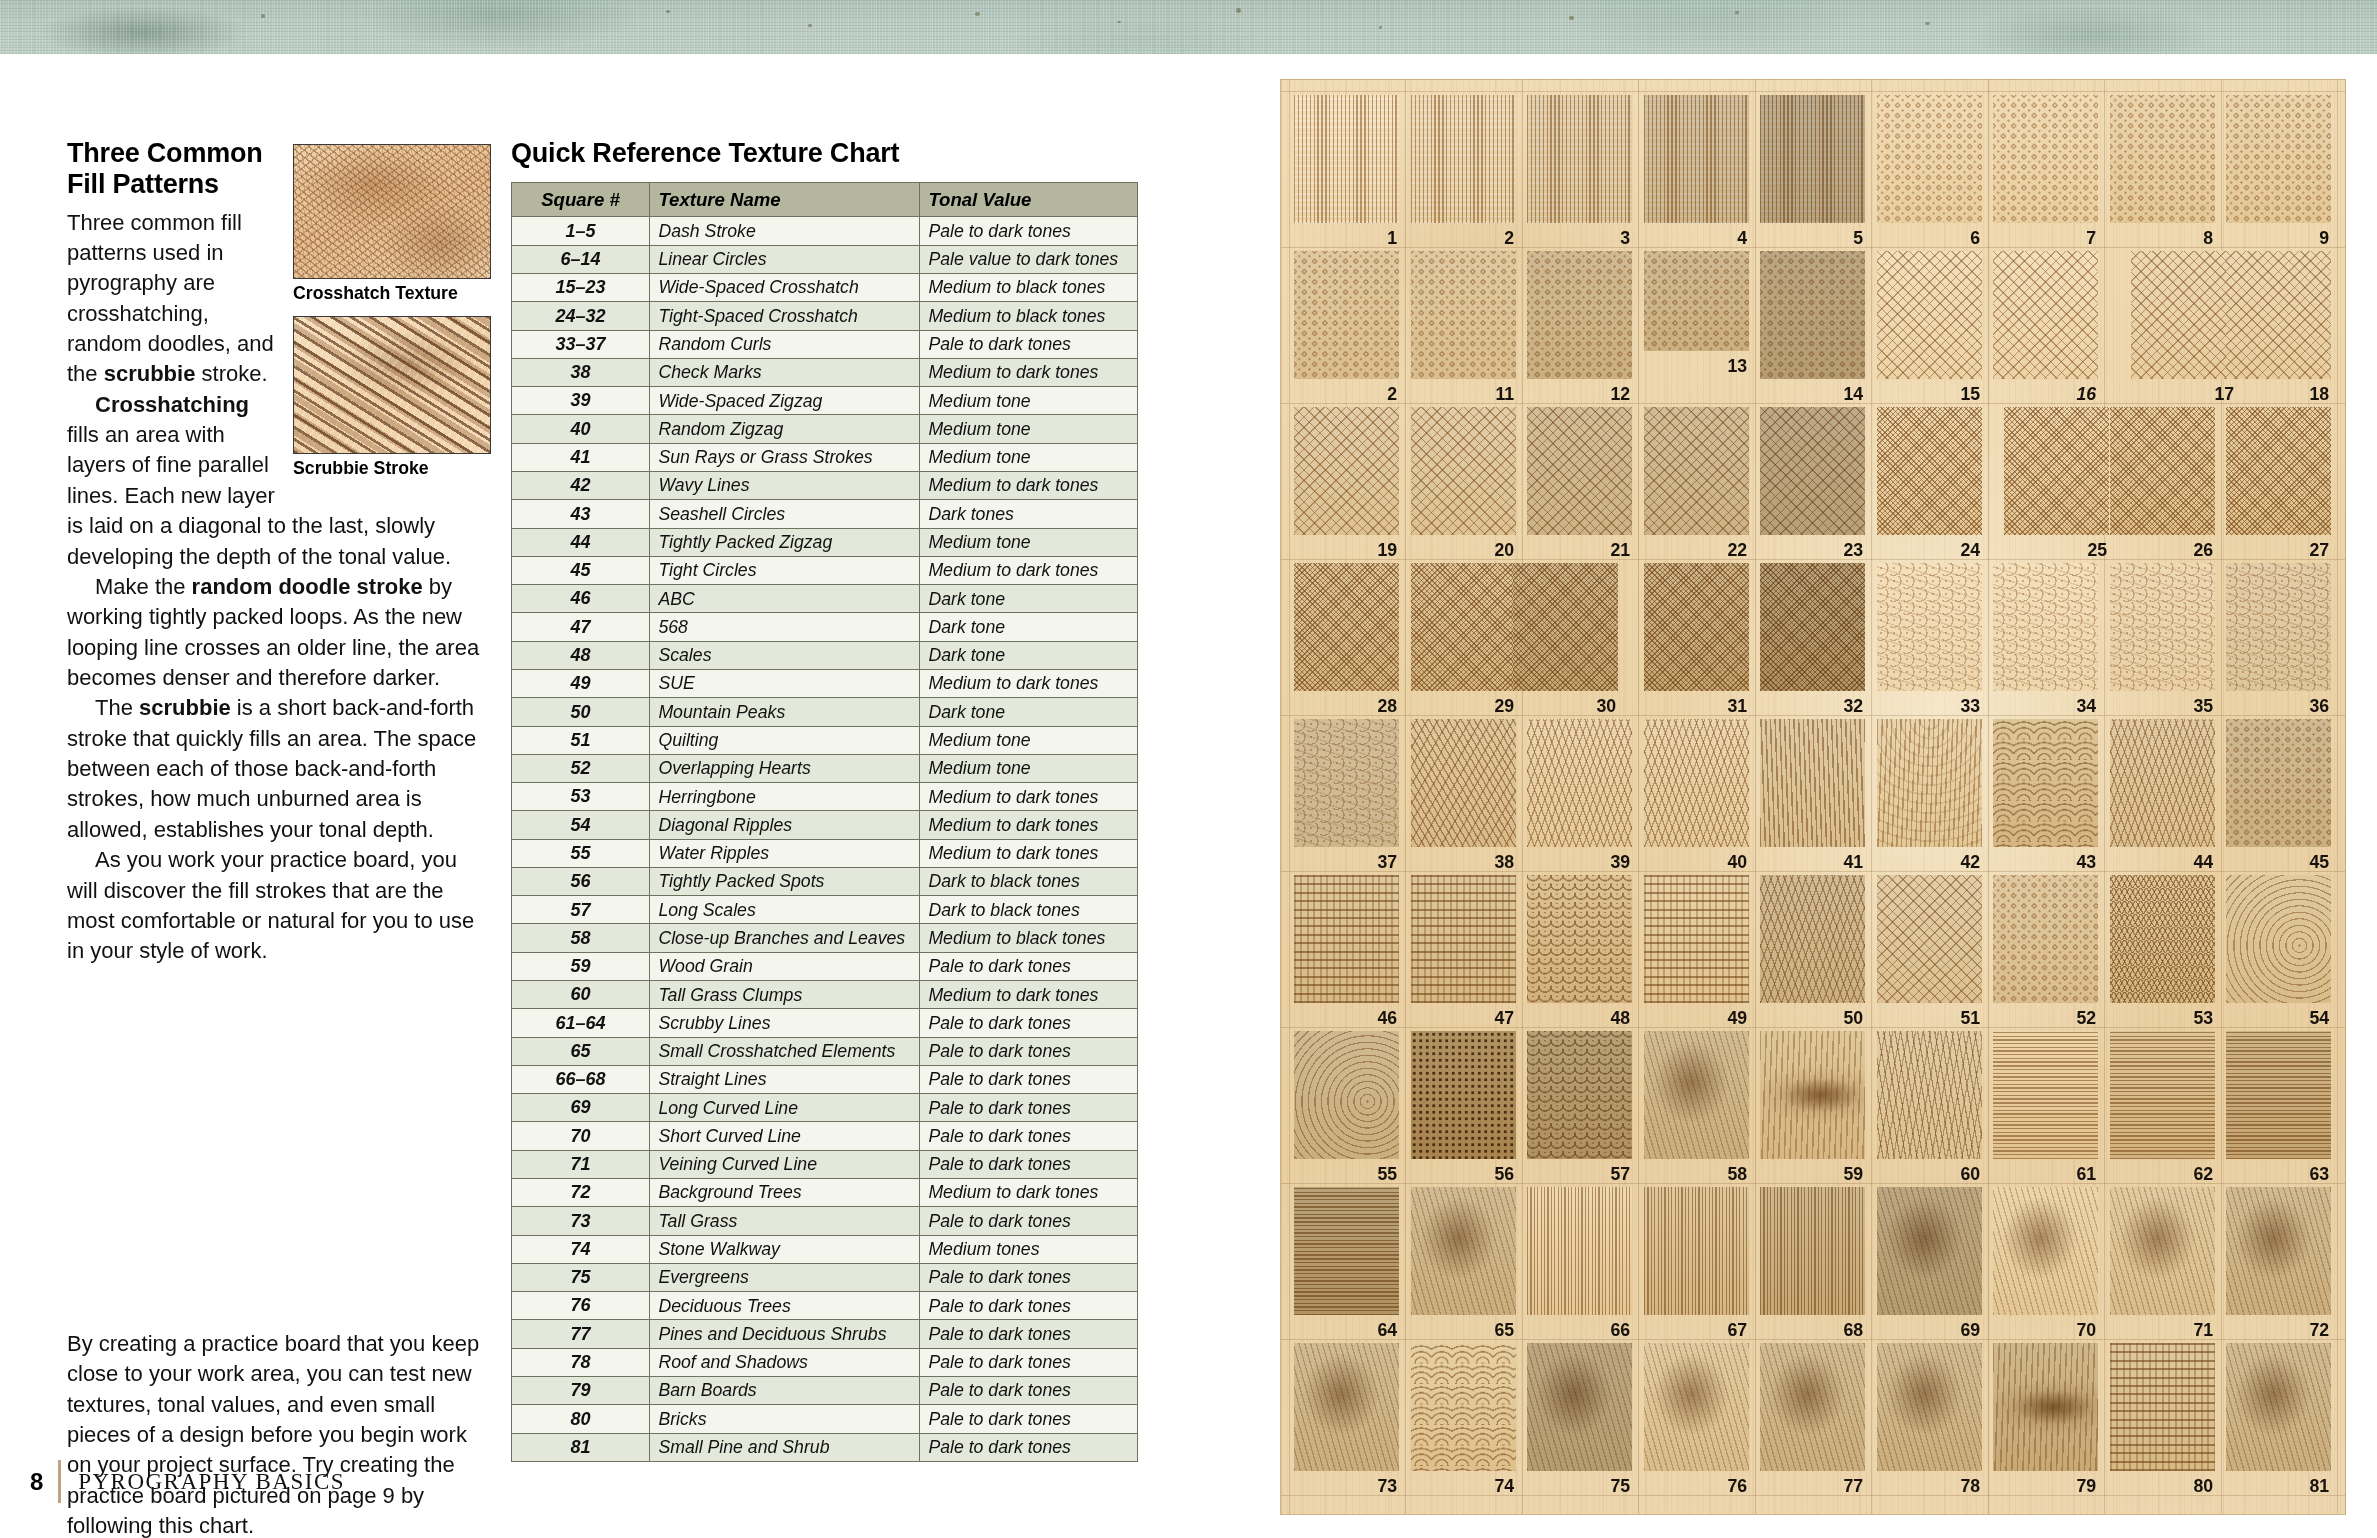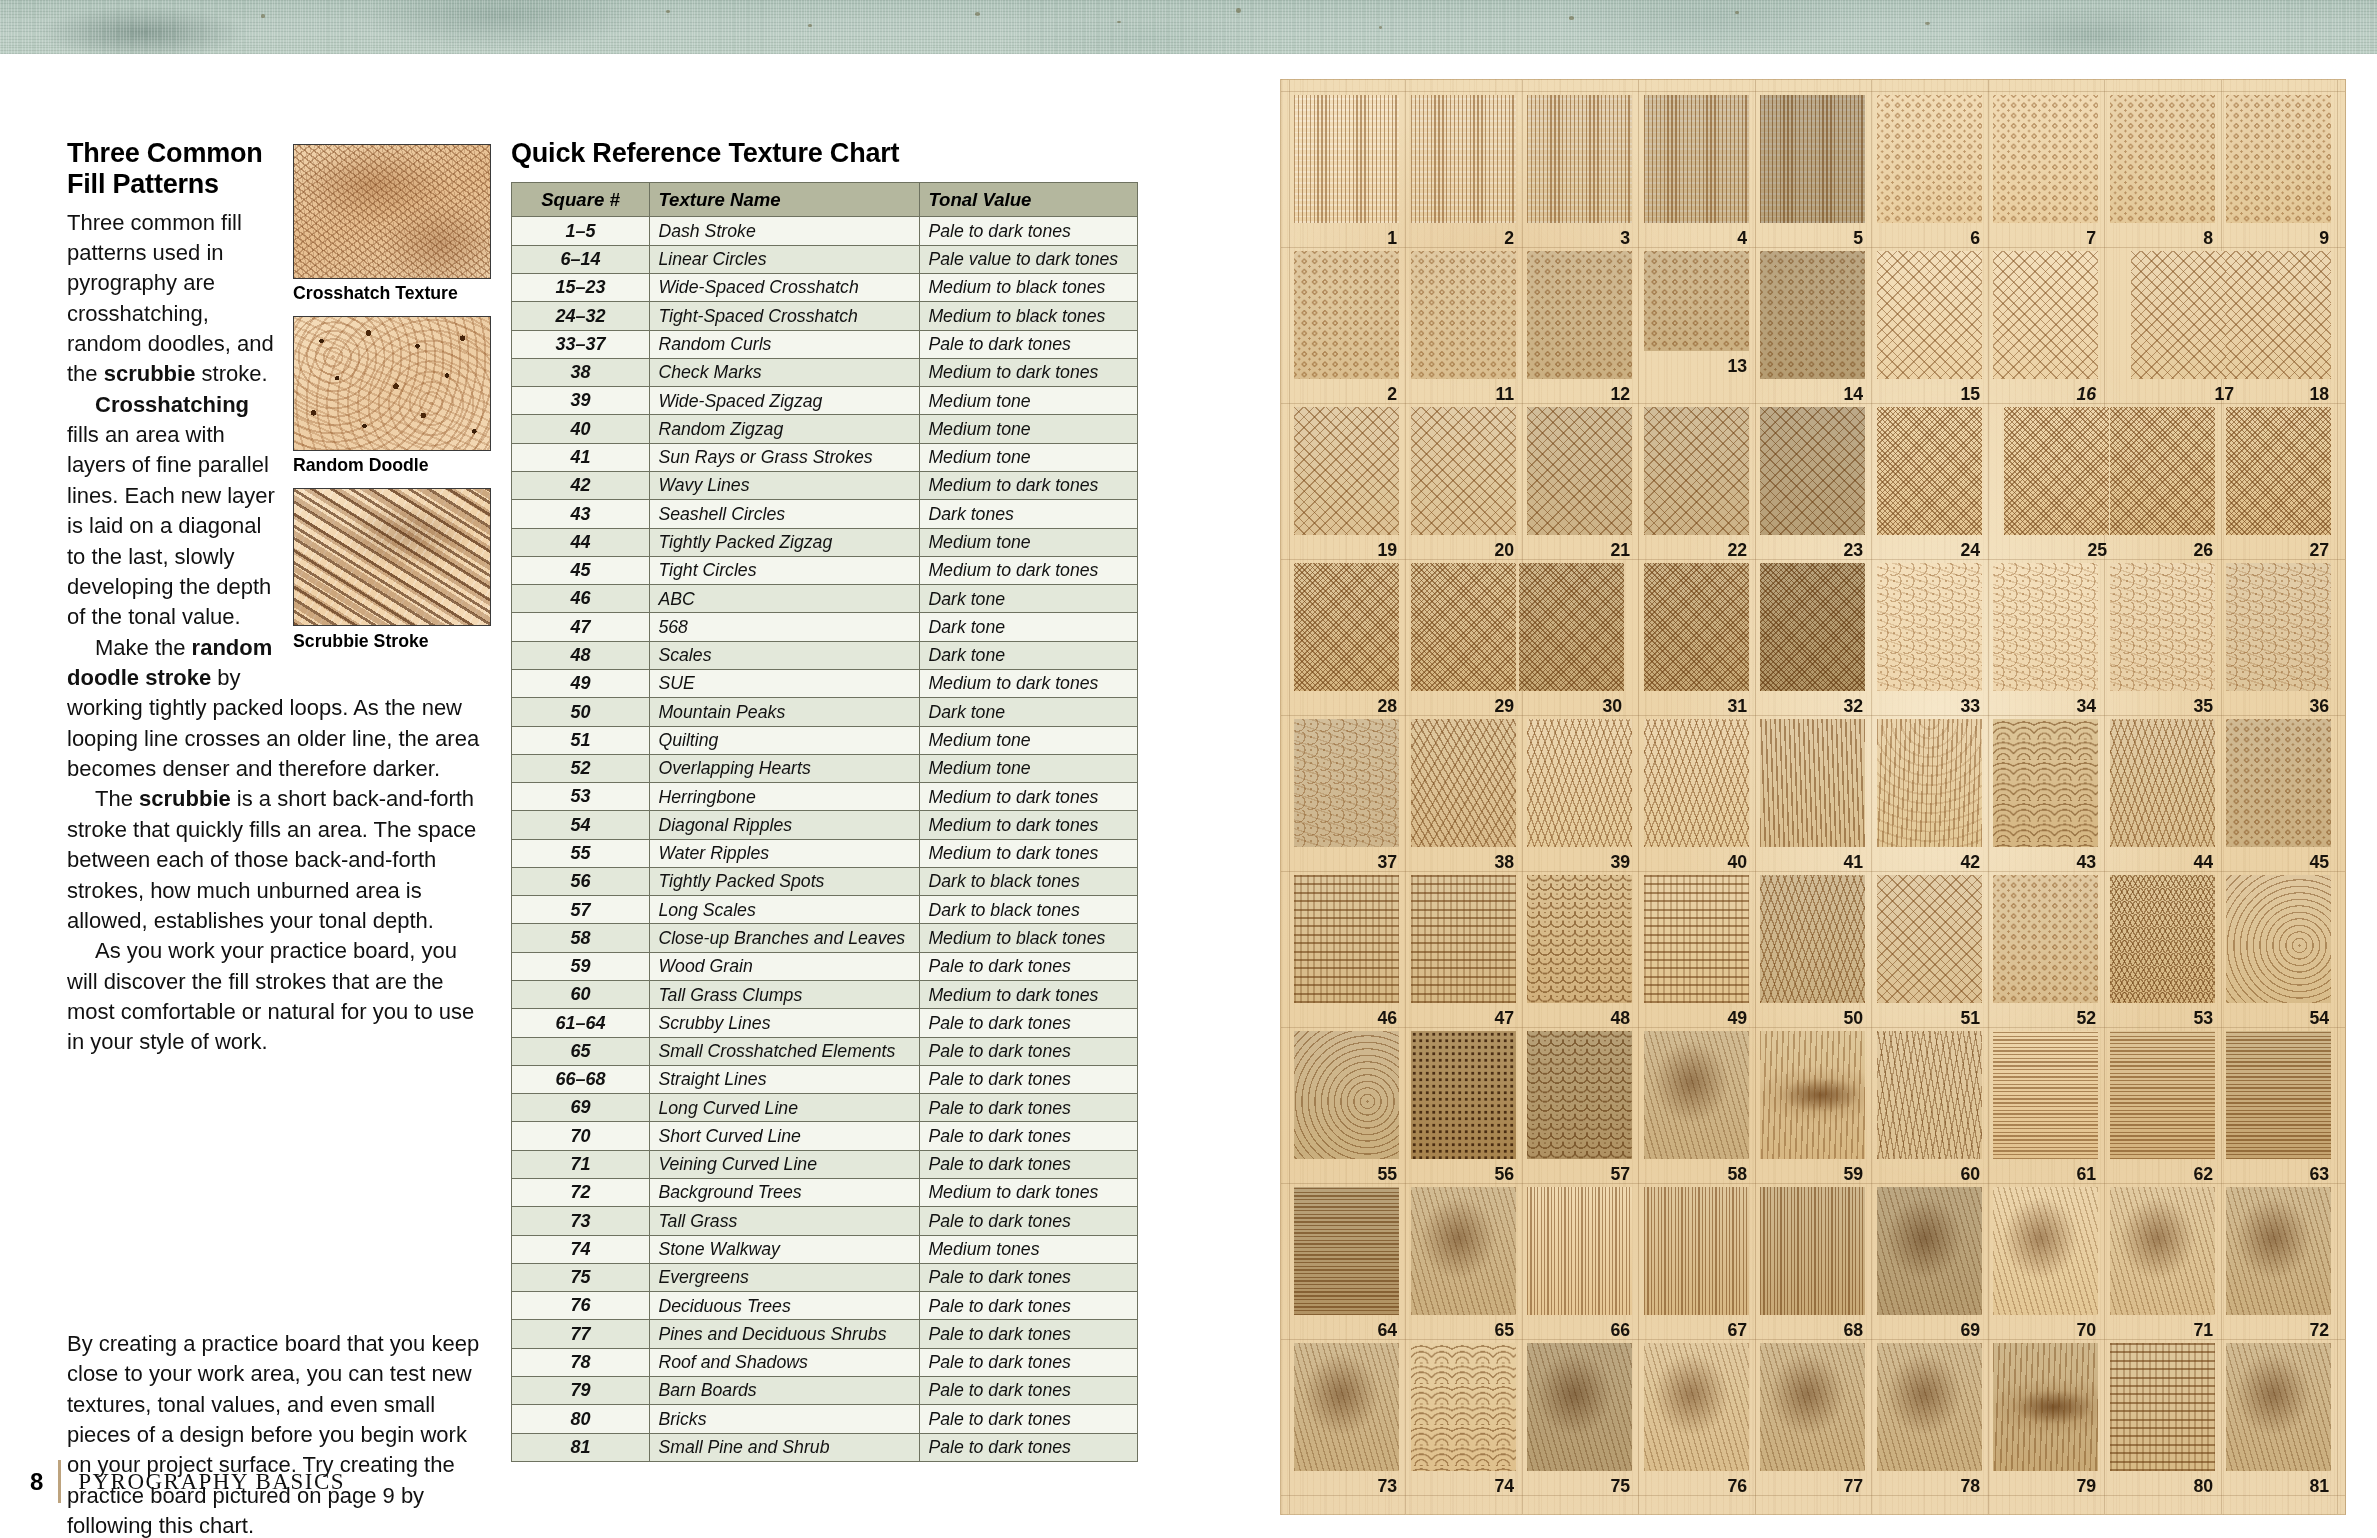--- a/index.html
+++ b/index.html
@@ -201,24 +201,20 @@
 </div>
 
 <div class="page">
 
   <div class="col-left">
 
     <div class="wrap-float">
       <div class="fig">
         <div class="swatch sw-cross"></div>
         <div class="cap">Crosshatch Texture</div>
-      </div>
-      <div class="fig">
-        <div class="swatch sw-doodle"></div>
-        <div class="cap">Random Doodle</div>
       </div>
       <div class="fig">
         <div class="swatch sw-scrub"></div>
         <div class="cap">Scrubbie Stroke</div>
       </div>
     </div>
 
     <h2>Three Common Fill Patterns</h2>
     <p>Three common fill patterns used in pyrography are crosshatching, random doodles, and the <b>scrubbie</b> stroke.</p>
     <p><b>Crosshatching</b> fills an area with layers of fine parallel lines. Each new layer is laid on a diagonal to the last, slowly developing the depth of the tonal value.</p>
@@ -608,21 +604,21 @@
           <div class="lbl">27</div>
         </div>
         <div class="cell" style="left: 13px; top: 483px; width: 105px; height: 128px;">
           <div class="art t-xtight shade-3"></div>
           <div class="lbl">28</div>
         </div>
         <div class="cell" style="left: 130px; top: 483px; width: 105px; height: 128px;">
           <div class="art t-xtight shade-3"></div>
           <div class="lbl">29</div>
         </div>
-        <div class="cell" style="left: 238px; top: 483px; width: 105px; height: 128px;">
+        <div class="cell" style="left: 232px; top: 483px; width: 105px; height: 128px;">
           <div class="art t-xtight shade-4"></div>
           <div class="lbl">30</div>
         </div>
         <div class="cell" style="left: 363px; top: 483px; width: 105px; height: 128px;">
           <div class="art t-xtight shade-4"></div>
           <div class="lbl">31</div>
         </div>
         <div class="cell" style="left: 479px; top: 483px; width: 105px; height: 128px;">
           <div class="art t-xtight shade-5"></div>
           <div class="lbl">32</div>

